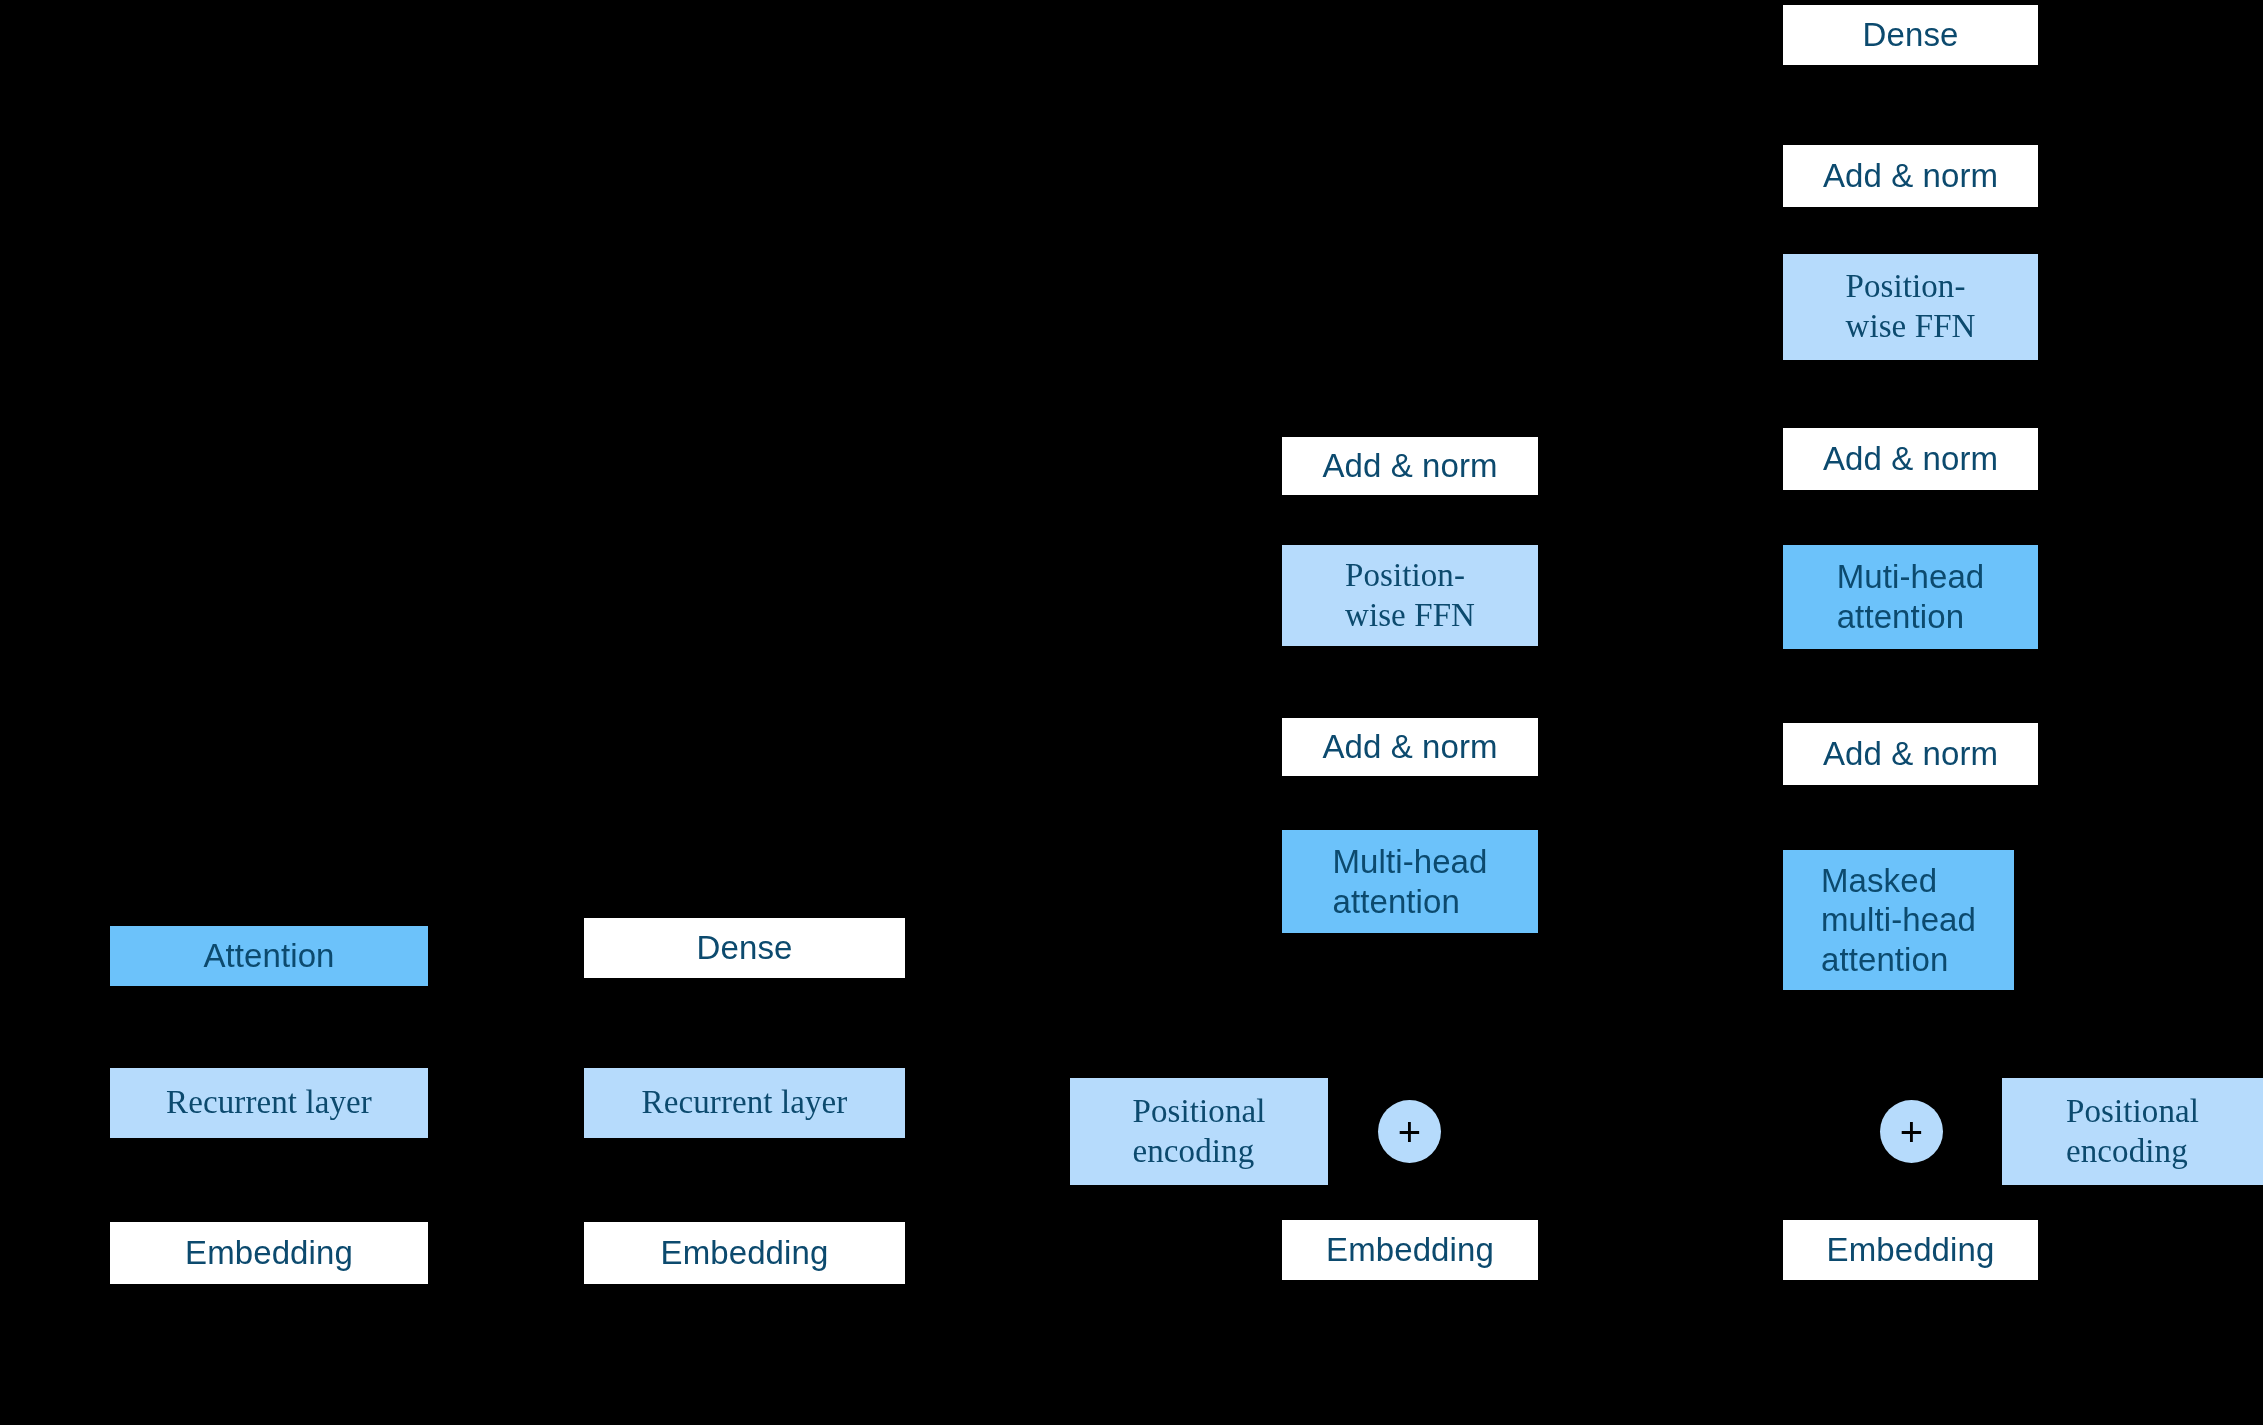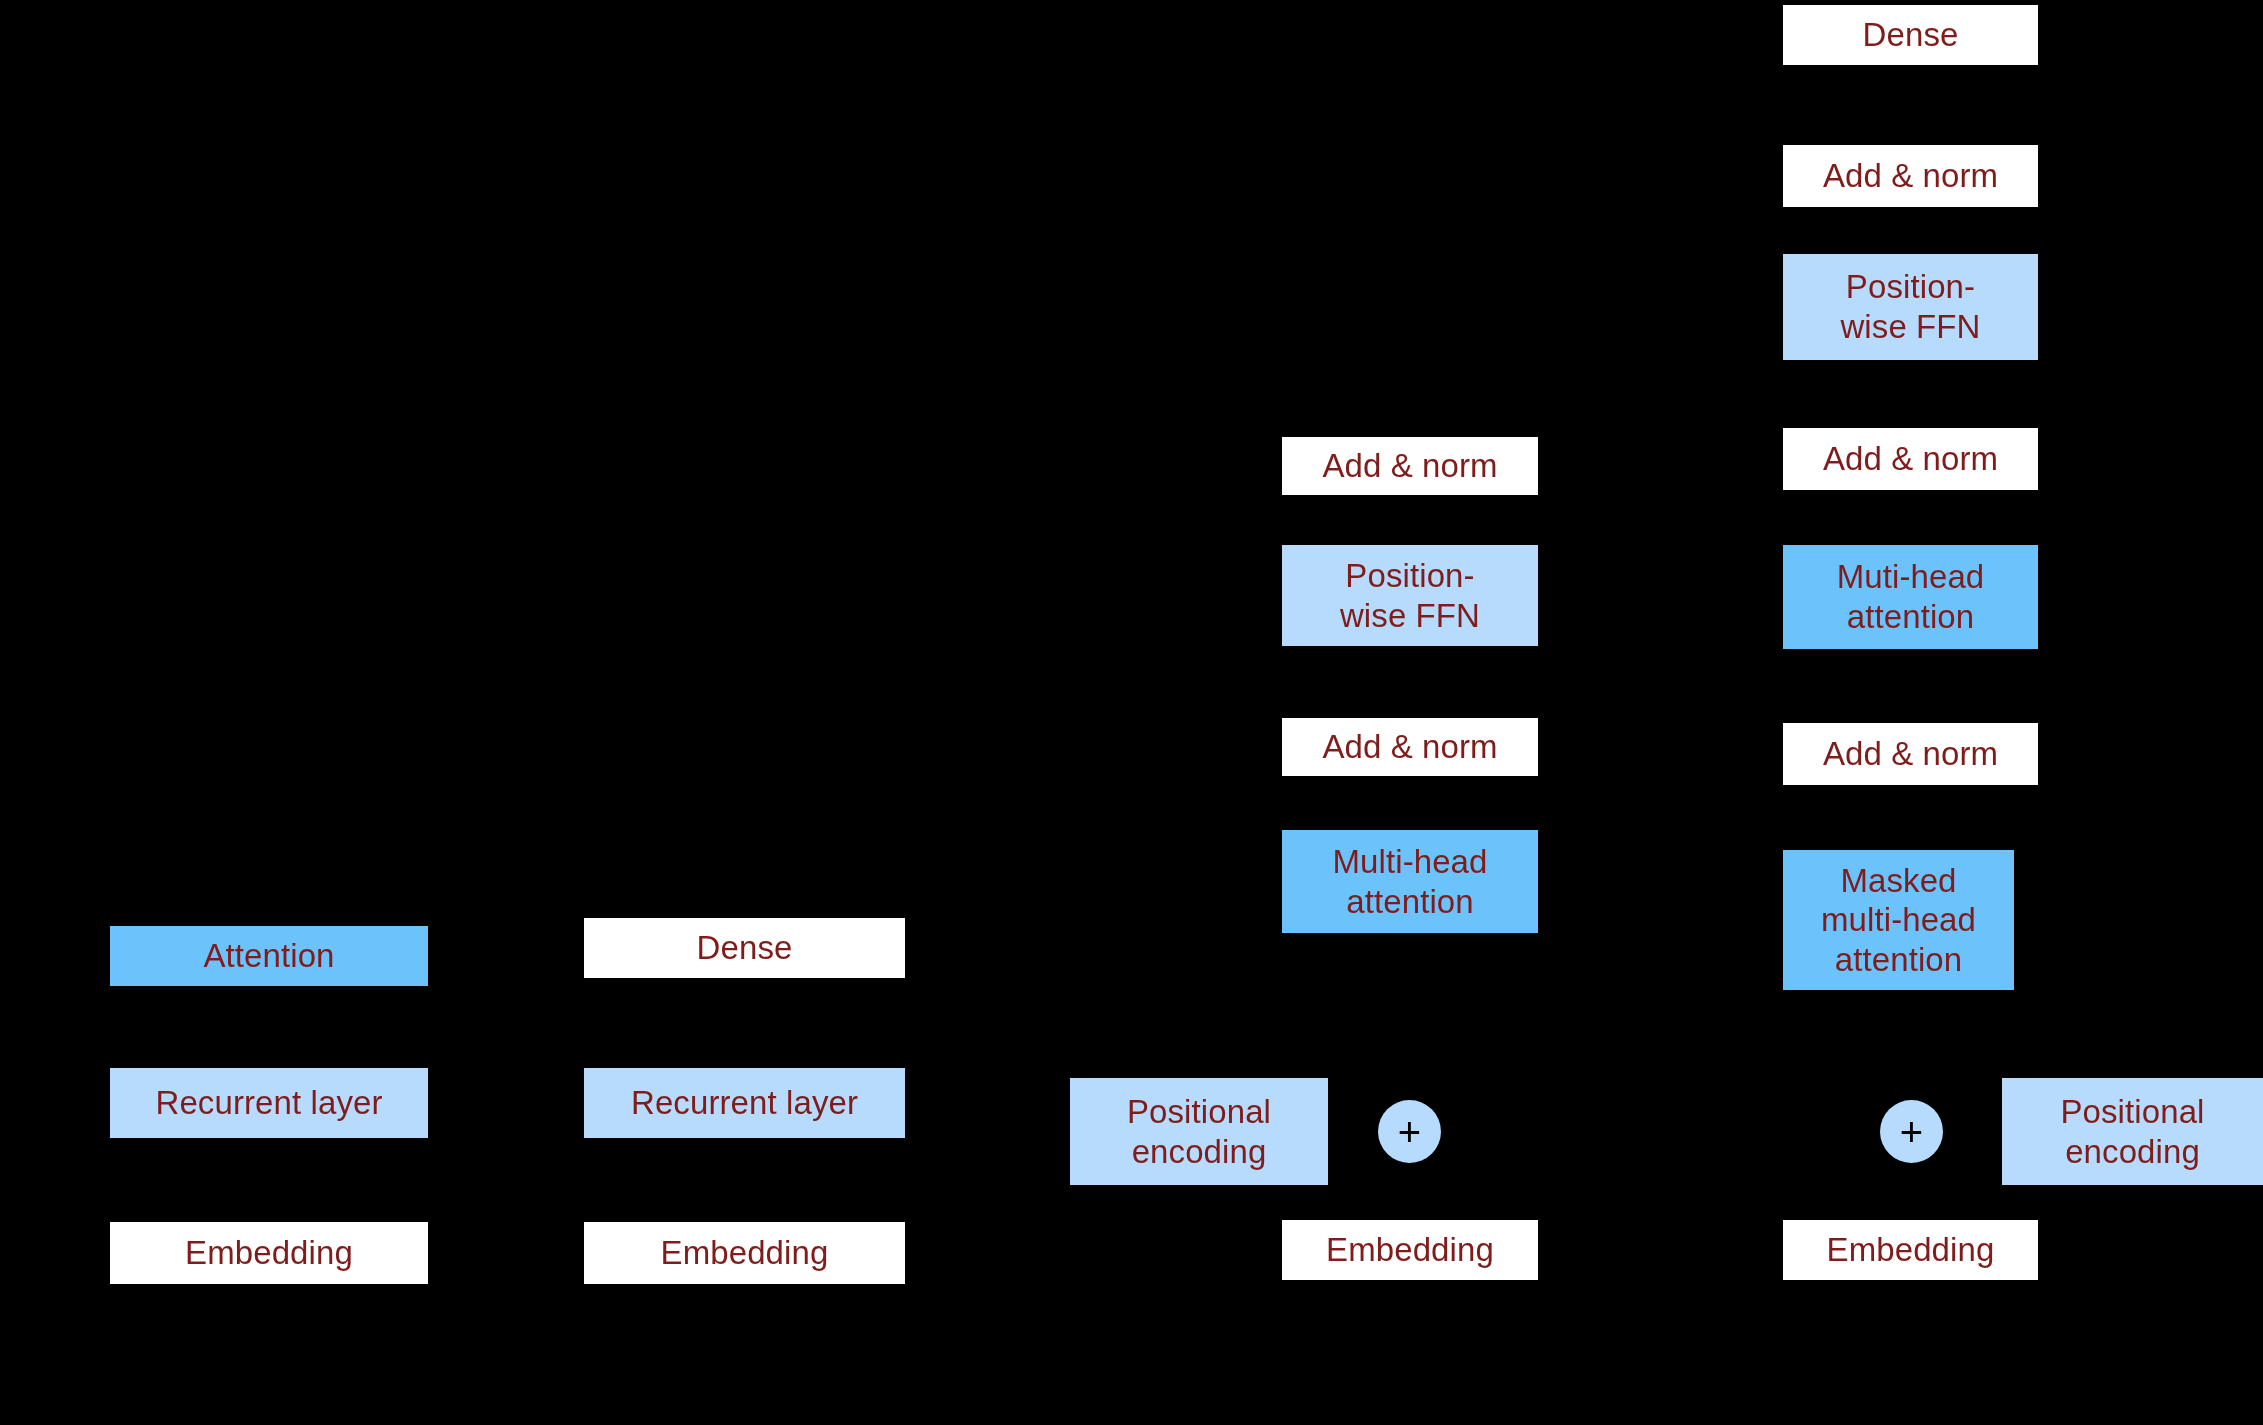--- a/index.html
+++ b/index.html
@@ -14,31 +14,31 @@
     background: #000000;
     overflow: hidden;
     font-family: "Liberation Sans", sans-serif;
   }
   .node {
     position: absolute;
     box-sizing: border-box;
     display: flex;
     align-items: center;
     justify-content: center;
-    text-align: center;
-    color: #7f1d1d;
+    text-align: left;
+    color: #0c4a6e;
     font-size: 33px;
     line-height: 1.20;
     letter-spacing: 0.1px;
     white-space: pre-line;
     padding: 2px 4px;
   }
   .fill-white  { background: #FFFFFF; }
   .fill-blue   { background: #6CC2FA; margin-top: 8px; }
-  .fill-lblue  { background: #B6DBFC; }
+  .fill-lblue  { background: #B6DBFC; font-family: Liberation Serif, serif; }
   .plus-circle {
     position: absolute;
     box-sizing: border-box;
     border-radius: 50%;
     background: #B6DBFC;
     display: flex;
     align-items: center;
     justify-content: center;
     color: #000000;
     font-size: 40px;

